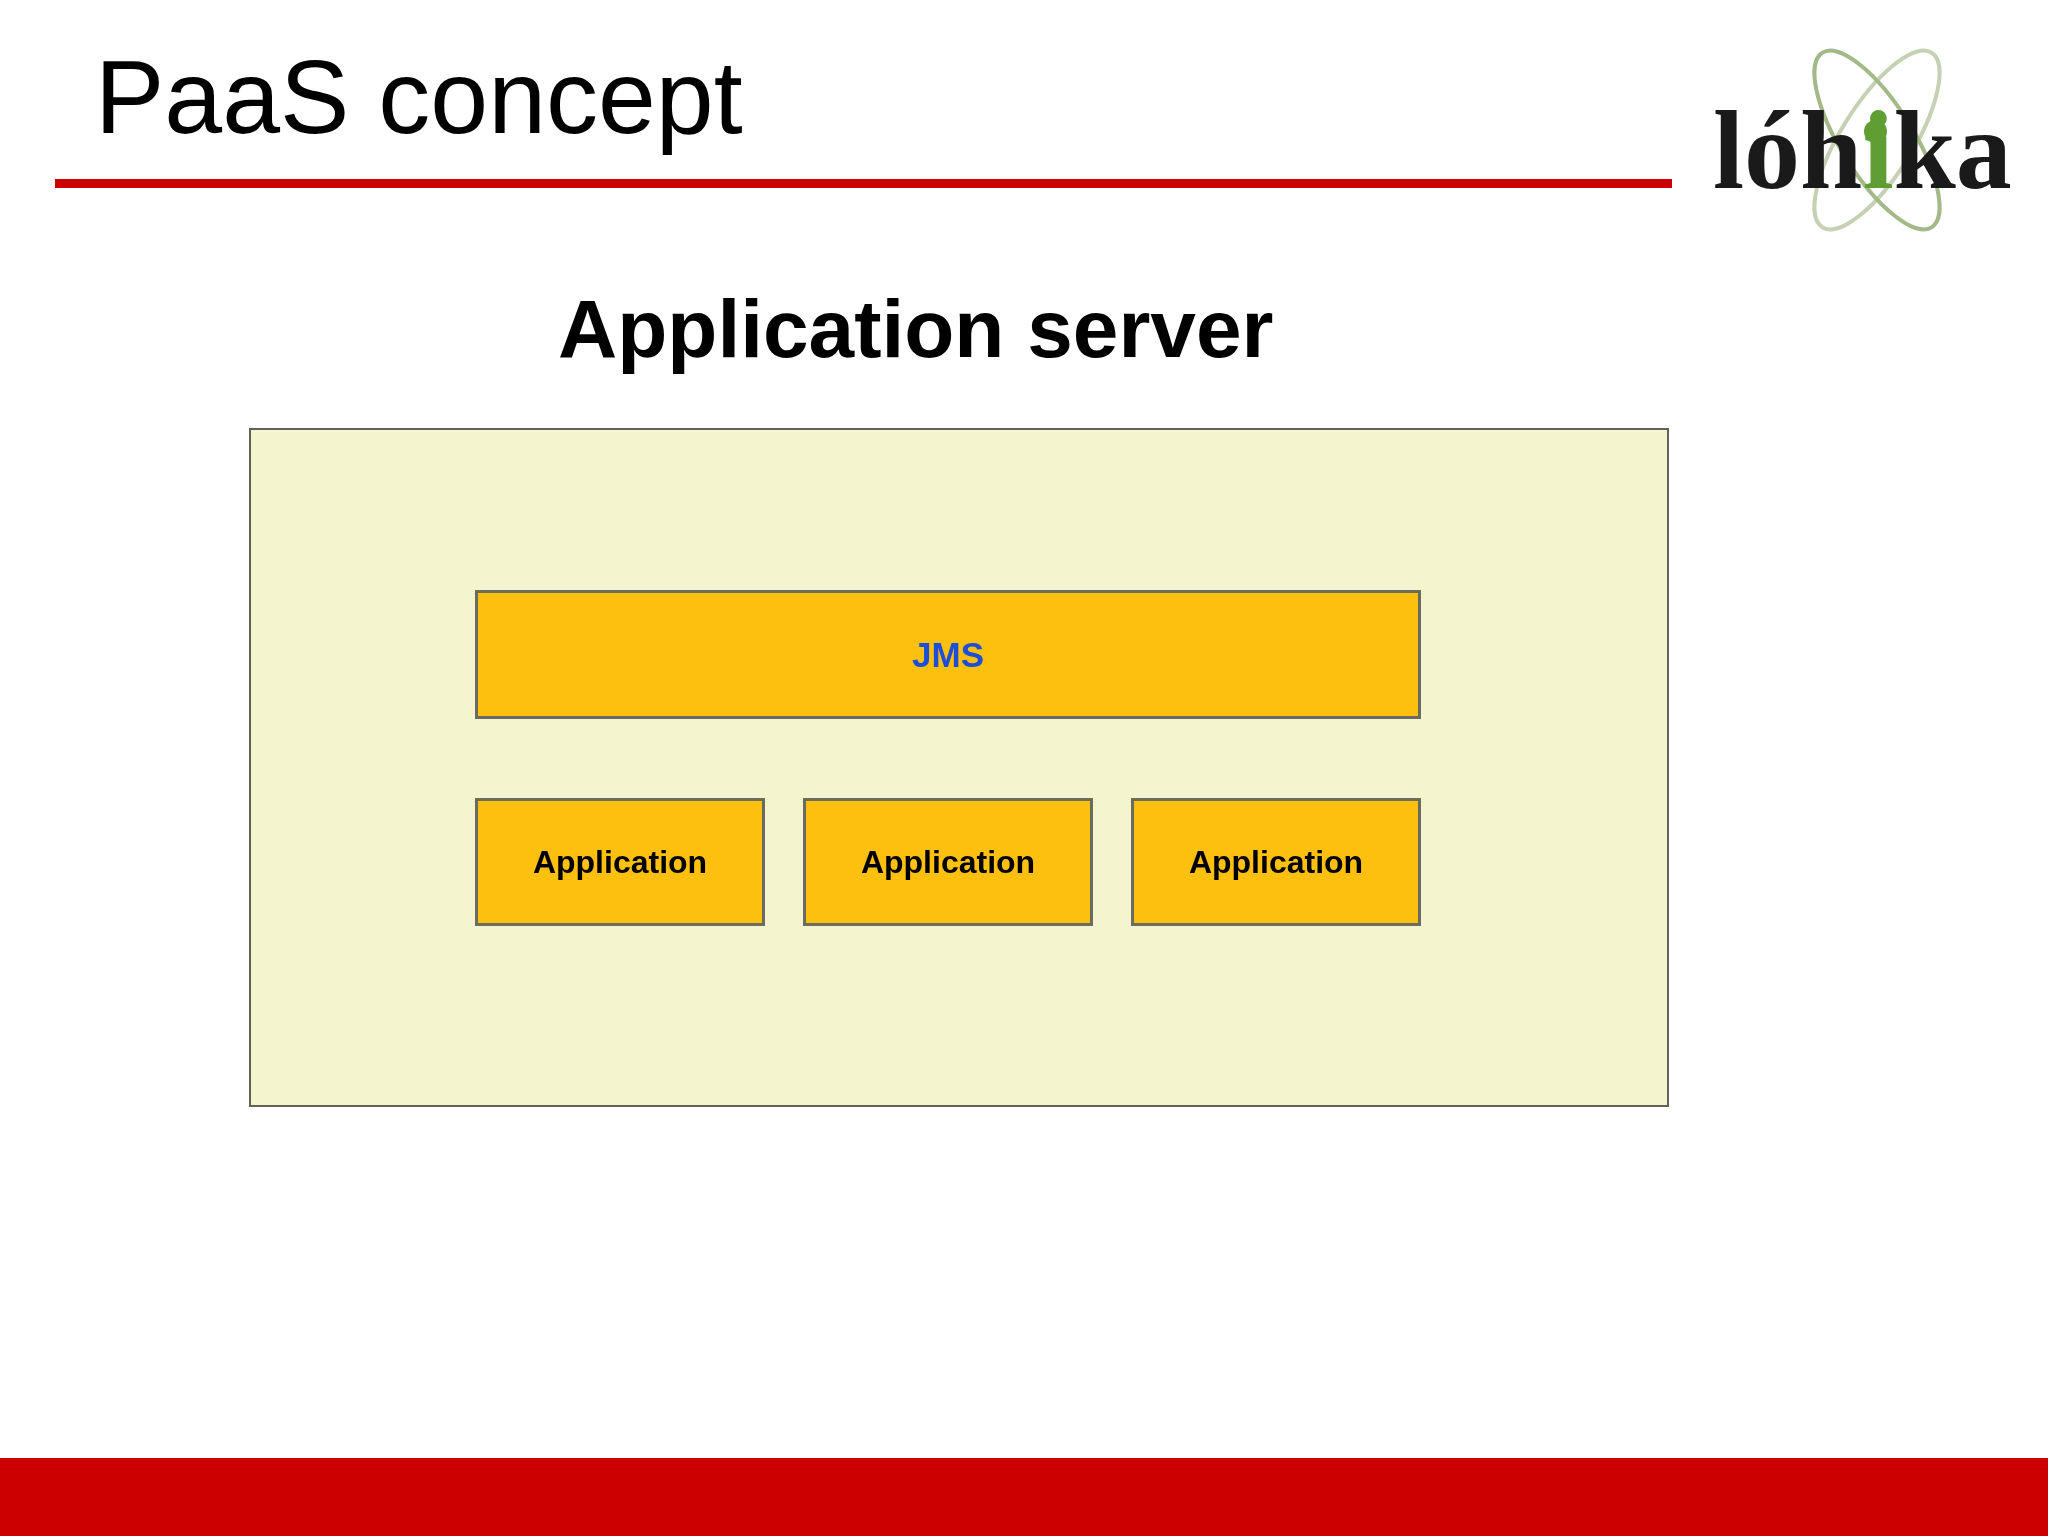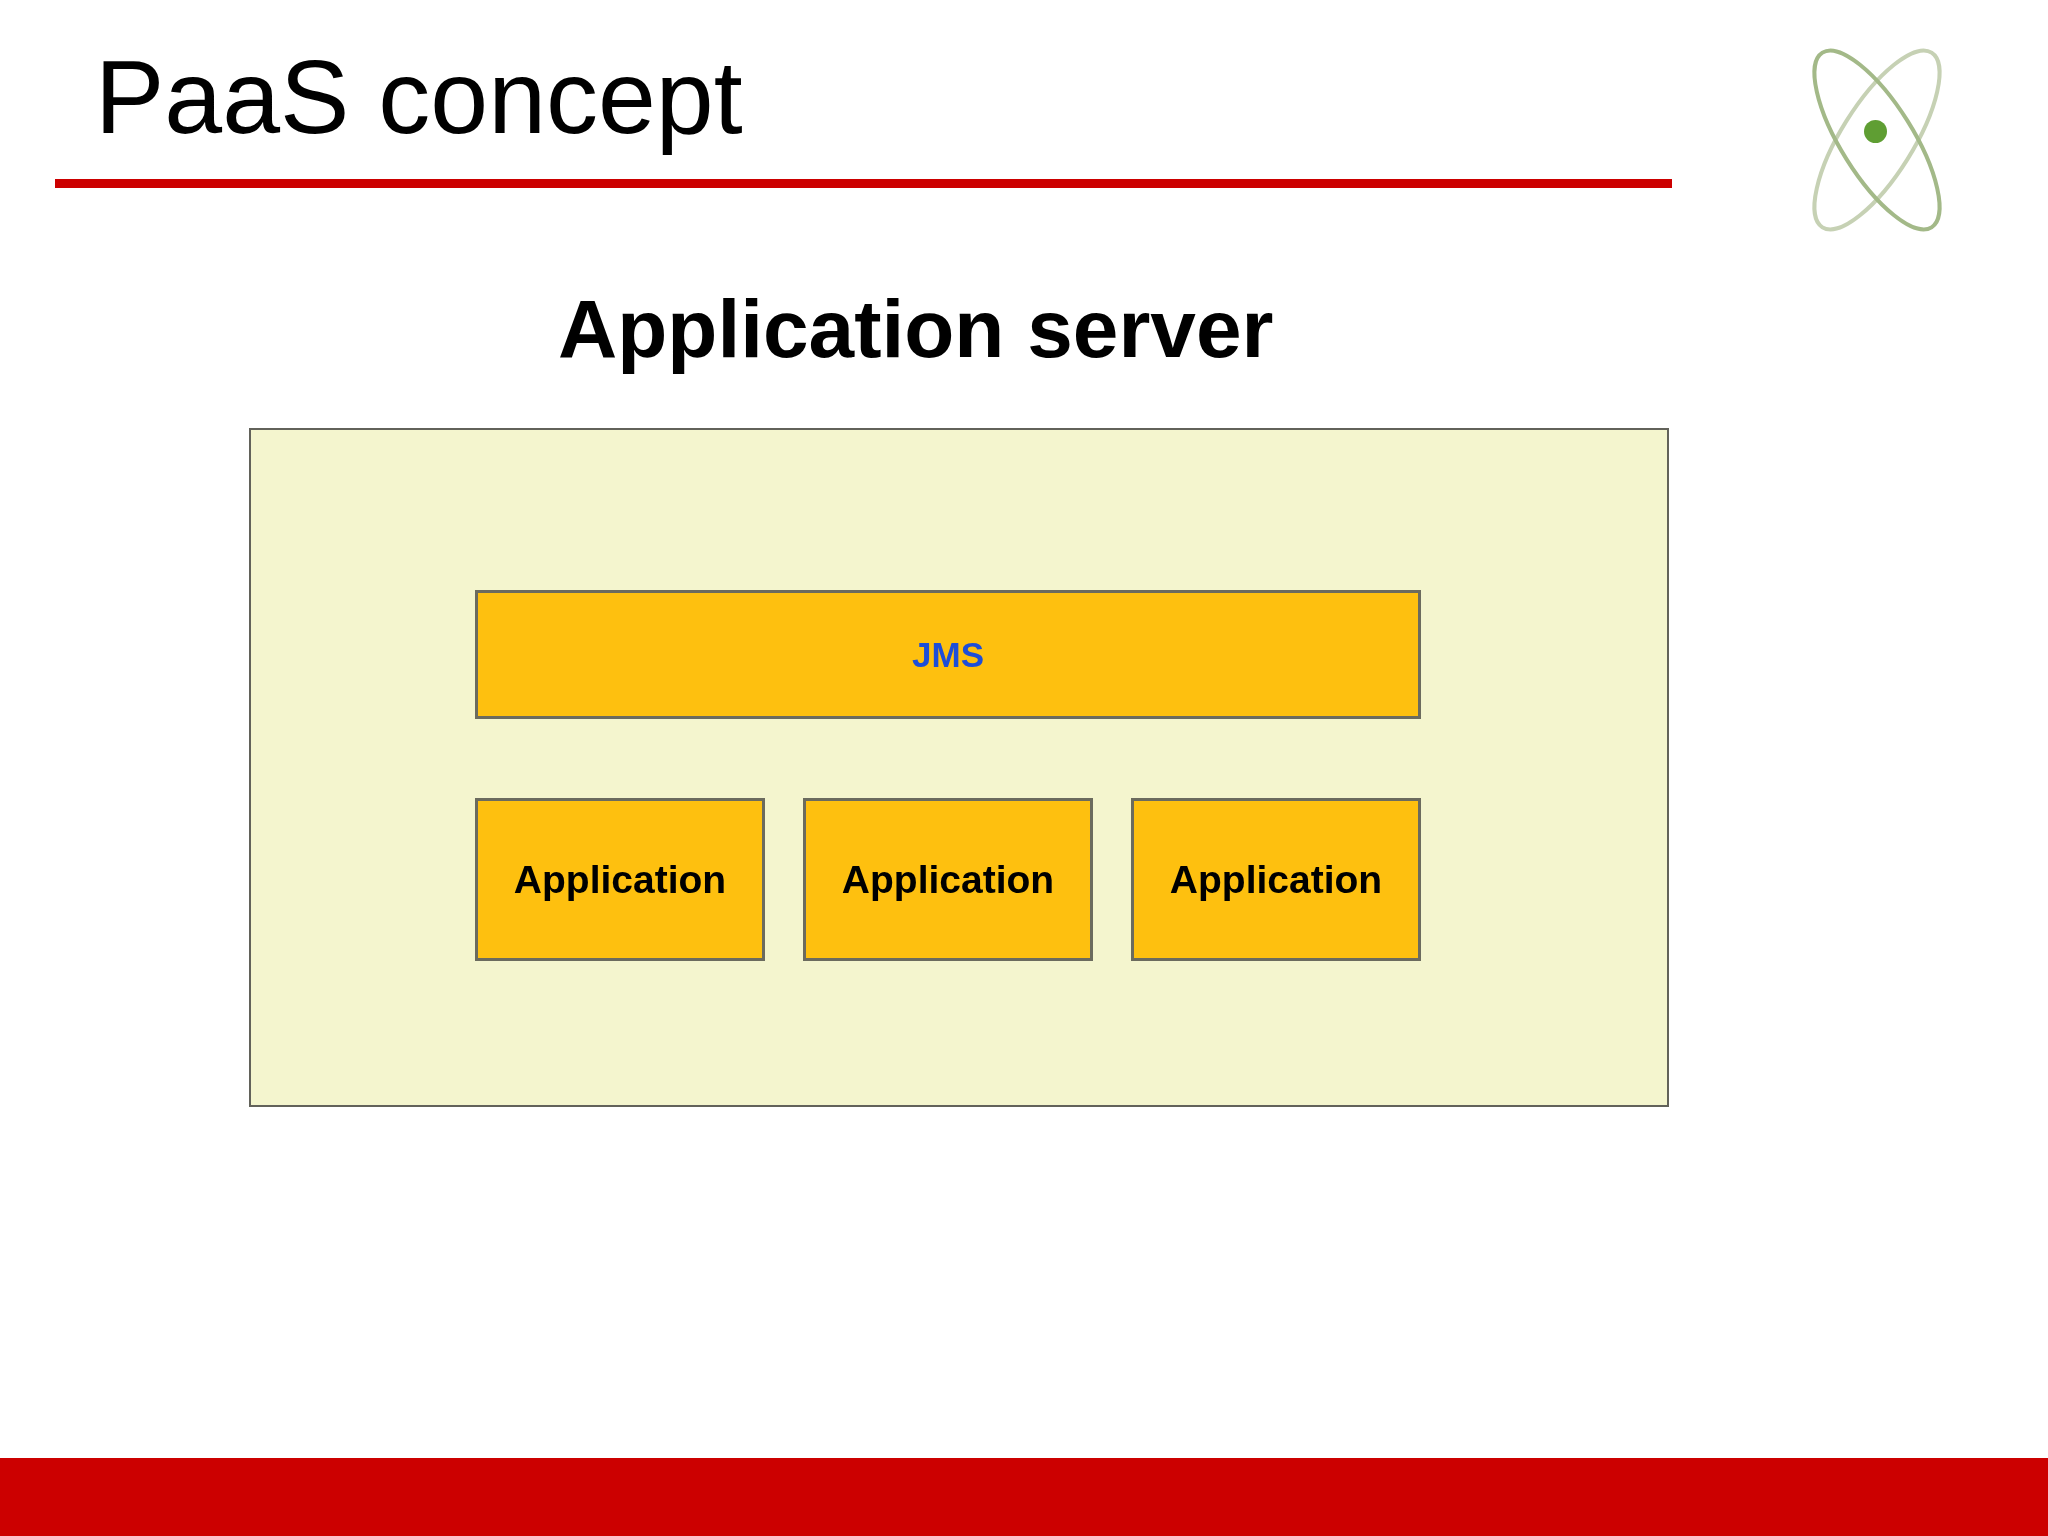--- a/index.html
+++ b/index.html
@@ -120,28 +120,28 @@
     justify-content: center;
     font-size: 35px;
     font-weight: 700;
     color: #1d4ed8;
     text-align: right;
   }
   .app-box {
     position: absolute;
     top: 798px;
     width: 290px;
-    height: 163px;
+    height: 128px;
     background: var(--block-fill);
     border: 3px solid var(--block-border);
     box-sizing: border-box;
     display: flex;
     align-items: center;
     justify-content: center;
-    font-size: 39px;
+    font-size: 32px;
     font-weight: 700;
     color: #000000;
     white-space: nowrap;
   }
   .app-box.a1 { left: 475px; }
   .app-box.a2 { left: 803px; }
   .app-box.a3 { left: 1131px; }
 
   
   .bottom-band {
@@ -159,20 +159,21 @@
 <div class="slide">
 
   <div class="title">PaaS concept</div>
   <div class="title-rule"></div>
 
   <div class="logo">
     <svg class="logo-orbits" width="348" height="270" viewBox="0 0 348 270">
       <ellipse class="orbit-b" cx="177" cy="140" rx="36" ry="103" transform="rotate(32 177 140)"></ellipse>
       <ellipse class="orbit-a" cx="177" cy="140" rx="36" ry="103" transform="rotate(-32 177 140)"></ellipse>
     </svg>
+    <div class="logo-text"><span>lóh</span><span class="logo-accent">i</span><span>ka</span></div>
     <div class="logo-dot"></div>
   </div>
 
   <div class="diagram-heading">Application server</div>
 
   <div class="server-panel"></div>
 
   <div class="jms-bar">JMS</div>
 
   <div class="app-box a1">Application</div>

